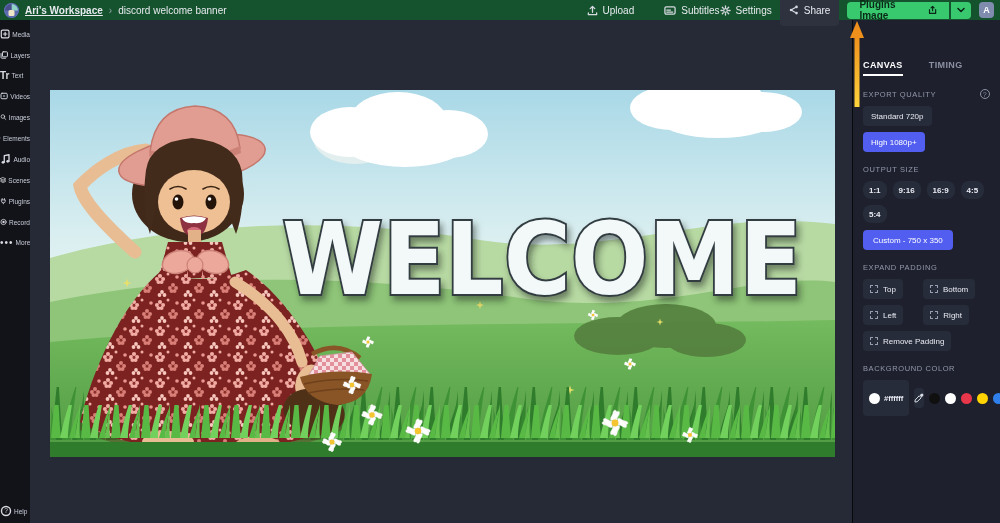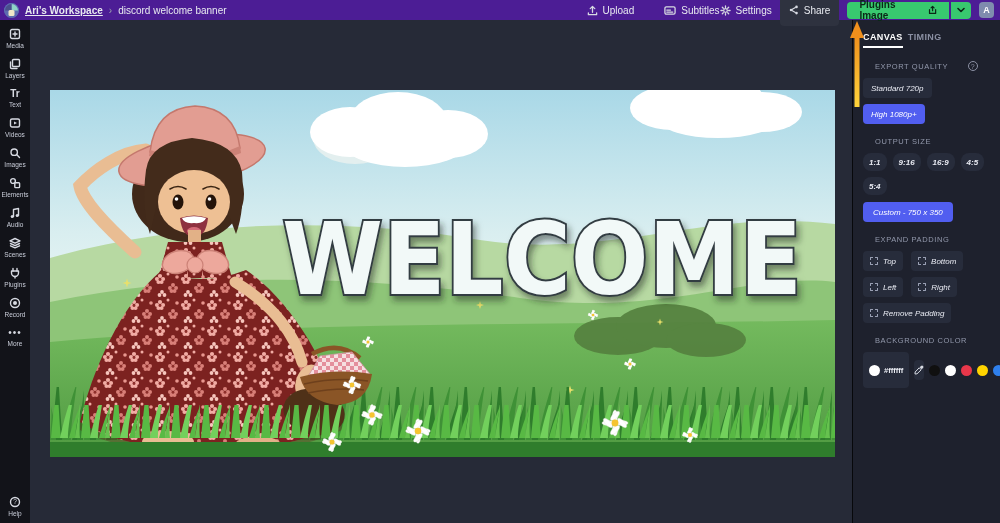--- a/index.html
+++ b/index.html
@@ -1,21 +1,21 @@
 <!DOCTYPE html>
 <html><head>
 <meta charset="utf-8">
 <style>
   * { margin:0; padding:0; box-sizing:border-box; }
   html,body { width:1000px; height:523px; overflow:hidden; background:#262a37;
               font-family:"Liberation Sans", sans-serif; }
 
   
   .topbar { position:absolute; left:0; top:0; width:1000px; height:20px;
-            background:#4c1d95; display:flex; align-items:center; color:#e8eaf0;
+            background:#14532d; display:flex; align-items:center; color:#e8eaf0;
             font-size:10px; z-index:30; }
   .tb-left { display:flex; align-items:center; gap:6px; padding-left:4px; flex:0 0 auto; }
   .logo { width:15px; height:15px; border-radius:50%; background:#5d6bb0;
           display:flex; align-items:center; justify-content:center; overflow:hidden; }
   .crumb-ws { font-weight:bold; text-decoration:underline; cursor:pointer; }
   .crumb-sep { color:#9aa0ae; }
   .tb-center { display:flex; align-items:flex-start; gap:30px; margin-left:360px; }
   .tb-item { display:flex; align-items:center; gap:5px; cursor:pointer; }
   .tb-right { display:flex; align-items:center; gap:8px; margin-left:auto; padding-right:6px; }
   .share-btn { background:#2e323f; border-radius:4px; height:16px; display:flex;
@@ -29,56 +29,56 @@
   .avatar { width:16px; height:16px; border-radius:4px; background:#7f8cae; color:#fff;
             font-size:9px; font-weight:bold; display:flex; align-items:center;
             justify-content:center; cursor:pointer; }
   .icon-line { stroke:#d7dae2; stroke-width:1.4; fill:none; stroke-linecap:round; stroke-linejoin:round; }
   .icon-dark { stroke:#0b2817; stroke-width:1.6; fill:none; stroke-linecap:round; stroke-linejoin:round; }
 
   
   .sidebar { position:absolute; left:0; top:20px; width:30px; height:503px;
              background:#121319; z-index:20; display:flex; flex-direction:column;
              align-items:center; padding-top:8px; }
-  .side-item { width:30px; display:flex; flex-direction:column; align-items:center;
+  .side-item { width:30px; display:flex; flex-direction:row; align-items:center;
                gap:2px; margin-bottom:9px; cursor:pointer; color:#c9cdd9; }
   .side-item .lbl { font-size:6.5px; }
   .side-help { margin-top:auto; margin-bottom:6px; }
   .tr-glyph { font-size:10px; font-weight:bold; color:#d7dae2; line-height:11px; }
   .dots-glyph { font-size:10px; color:#d7dae2; line-height:11px; letter-spacing:1px; }
 
   
   .workspace { position:absolute; left:30px; top:20px; width:822px; height:503px;
                background:#262a37; }
   .canvas { position:absolute; left:20px; top:70px; width:785px; height:367px; }
 
   
   .panel { position:absolute; right:0; top:20px; width:148px; height:503px;
            background:#1e212d; border-left:1px solid #07080b; color:#eceef5;
            padding:0 10px; z-index:20; }
-  .tabs { display:flex; gap:5px; padding-top:12px; }
+  .tabs { display:flex; gap:26px; padding-top:12px;margin-top:28px; }
   .tab { font-size:9px; font-weight:bold; letter-spacing:.4px; padding-bottom:4px;
          color:#8b90a3; cursor:pointer; }
   .tab.active { color:#fff; border-bottom:2px solid #fff; }
-  .sec-title { font-size:7.5px; letter-spacing:.6px; color:#9298ab; margin:13px 12px 7px;
+  .sec-title { font-size:7.5px; letter-spacing:.6px; color:#9298ab; margin:13px 0 7px;
                display:flex; align-items:center; }
   .help-badge { margin-left:auto; width:10px; height:10px; border:1px solid #8b90a3;
                 border-radius:50%; color:#8b90a3; font-size:7px; display:flex;
                 align-items:center; justify-content:center; cursor:pointer; }
   .btn-row { display:flex; gap:6px; flex-wrap:wrap; }
   .pill { background:#272c3b; border-radius:4px; font-size:8px; color:#e8eaf2;
-          display:flex; align-items:center; justify-content:center; cursor:pointer;font-style:italic; }
+          display:flex; align-items:center; justify-content:center; cursor:pointer; }
   .q-btn { height:20px; padding:0 8px; }
   .q-btn.selected, .custom-btn { background:#515ef0; color:#fff; }
   .ratio-btn { height:18px; padding:0 6px; font-weight:bold;border-radius:8px; }
   .custom-btn { height:20px; padding:0 10px; margin-top:7px; }
   .chk-btn { height:20px; padding:0 7px; gap:5px; }
   .chk-box { width:8px; height:8px; border:1px dashed #9aa0b4; border-radius:1px; }
   .pad-grid { display:flex; flex-direction:column; gap:6px; align-items:flex-start; }
-  .pad-row { display:flex; gap:8px; }
+  .pad-row { display:flex; gap:20px; }
   .bg-row { display:flex; align-items:center; gap:5px; }
   .bg-pill { background:#272c3b; border-radius:4px; height:36px; display:flex;
              align-items:center; gap:4px; padding:0 6px; cursor:pointer; }
   .bg-dot { width:11px; height:11px; border-radius:50%; background:#fff; }
   .bg-hex { font-size:7.5px; font-weight:bold; }
   .eyedrop-btn { background:#272c3b; border-radius:4px; width:18px; height:20px;
                  display:flex; align-items:center; justify-content:center; cursor:pointer; }
   .swatch { width:11px; height:11px; border-radius:50%; cursor:pointer; flex:0 0 auto; }
 
   

